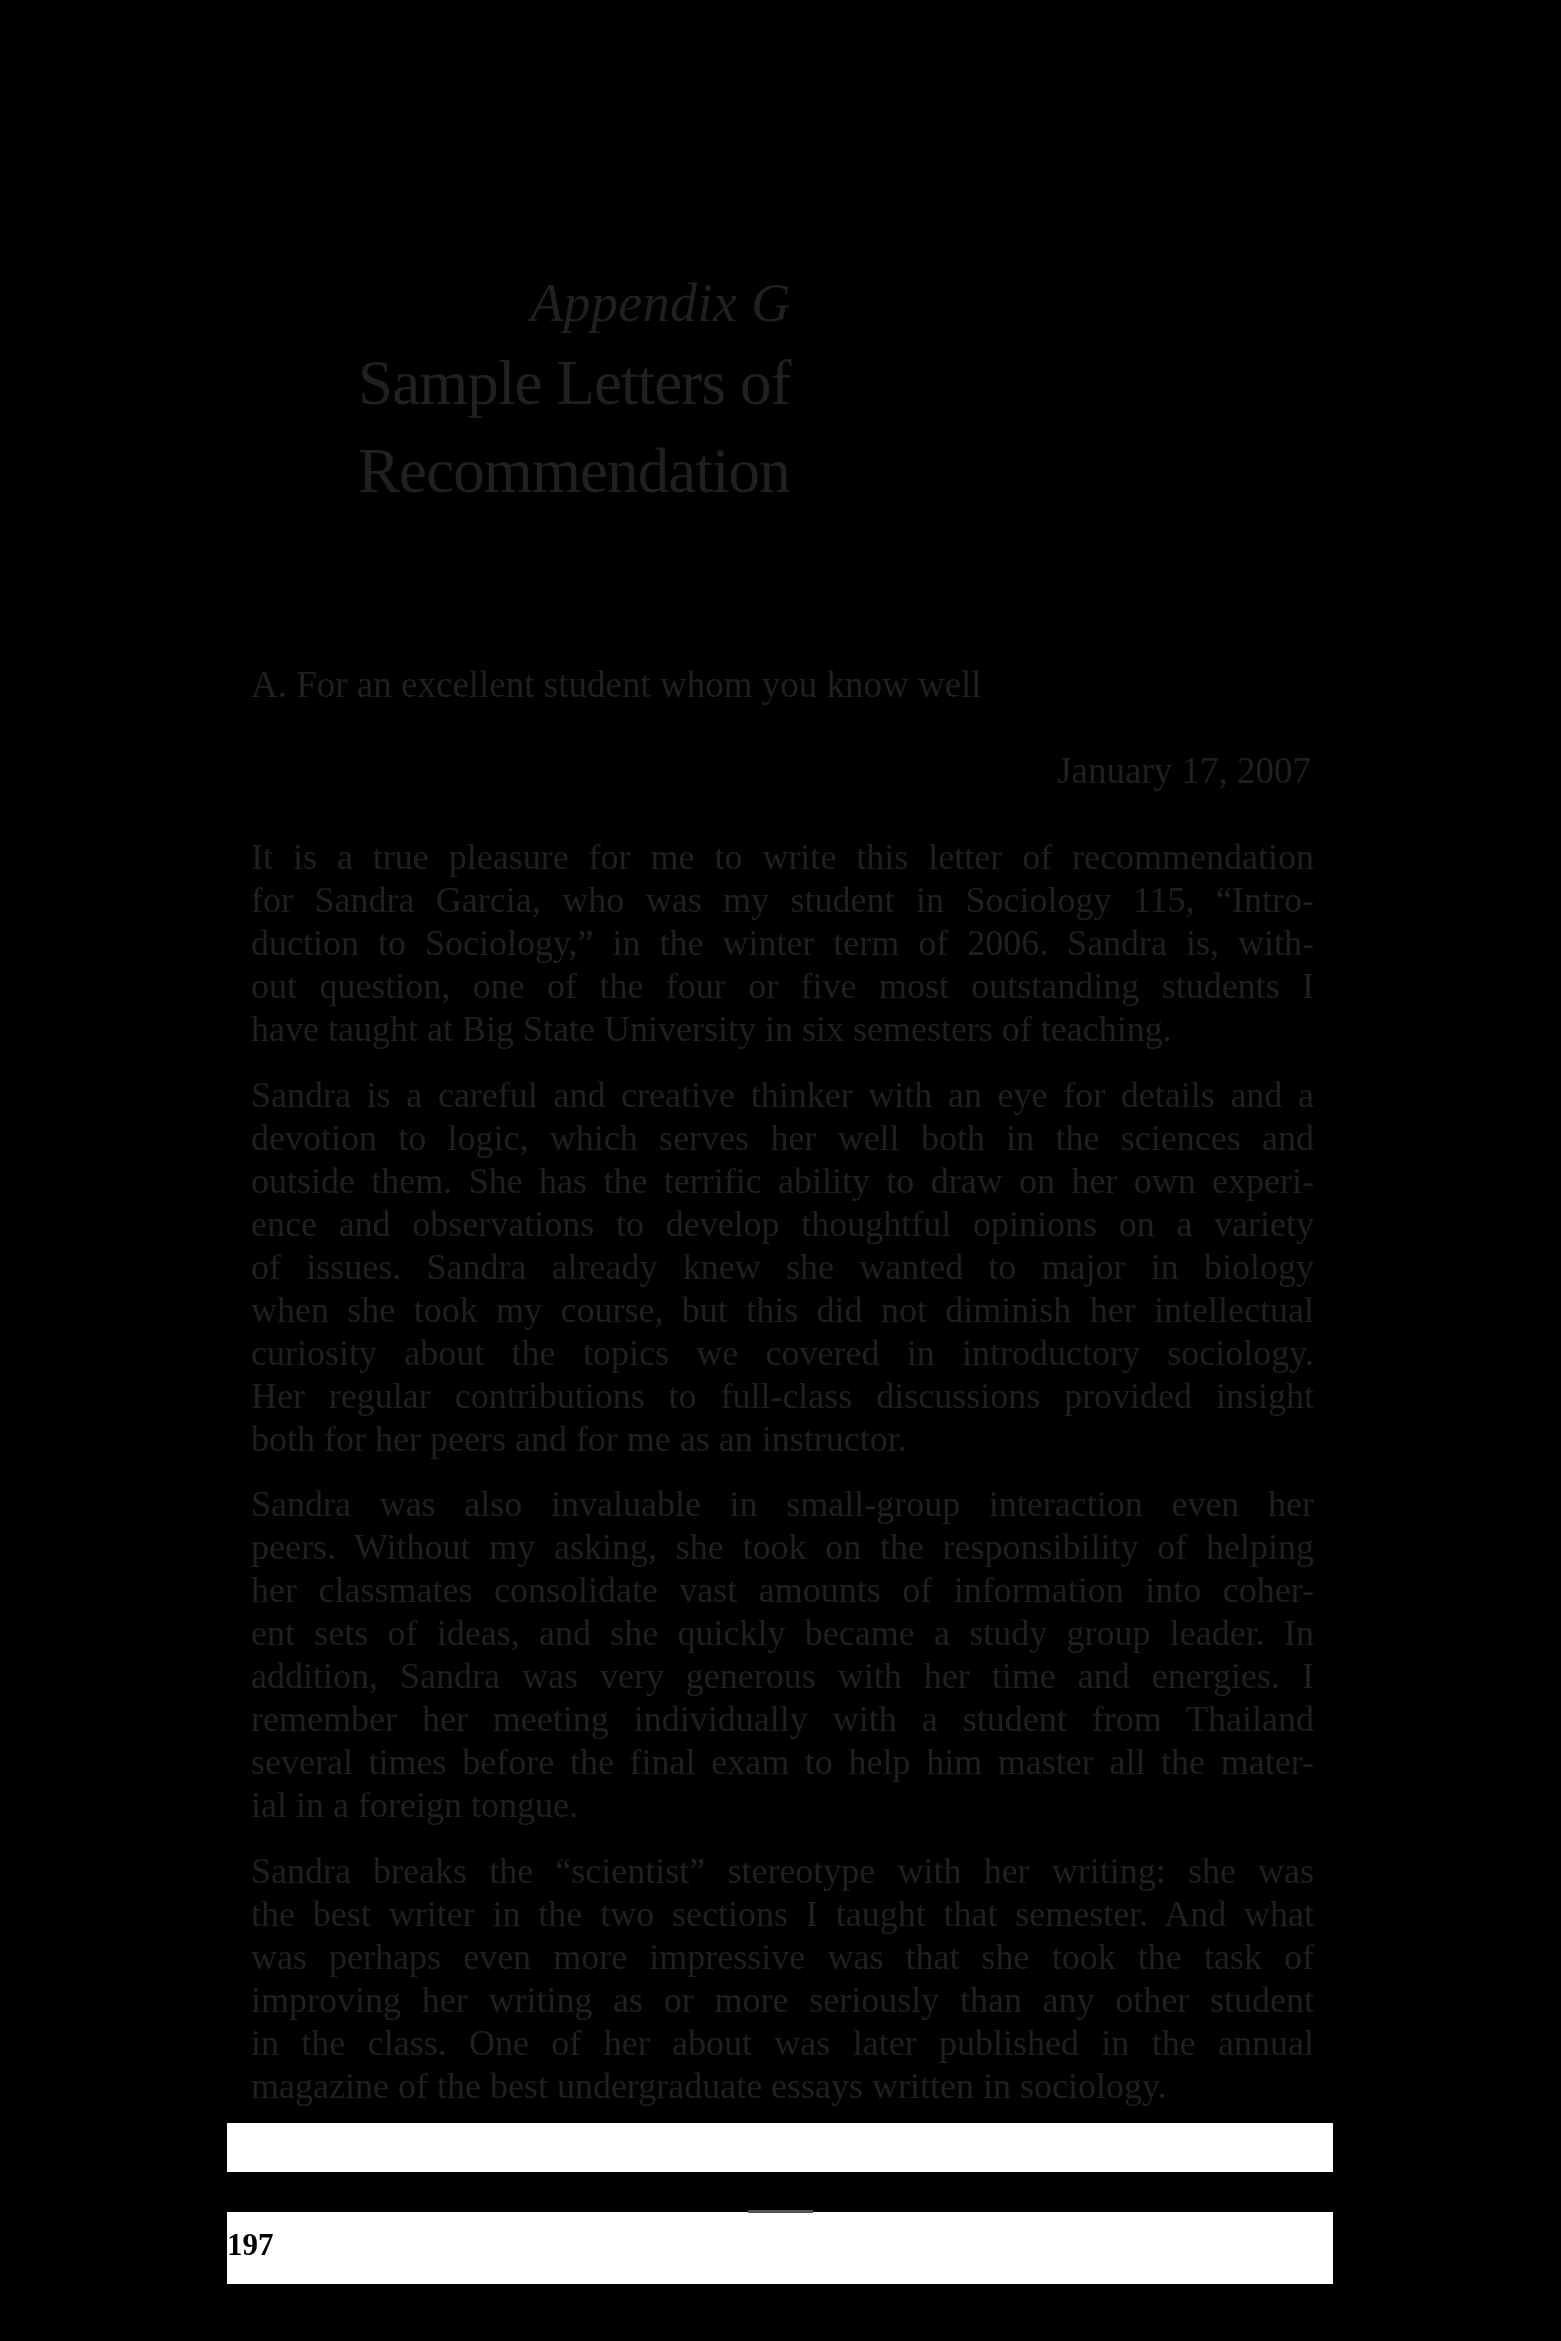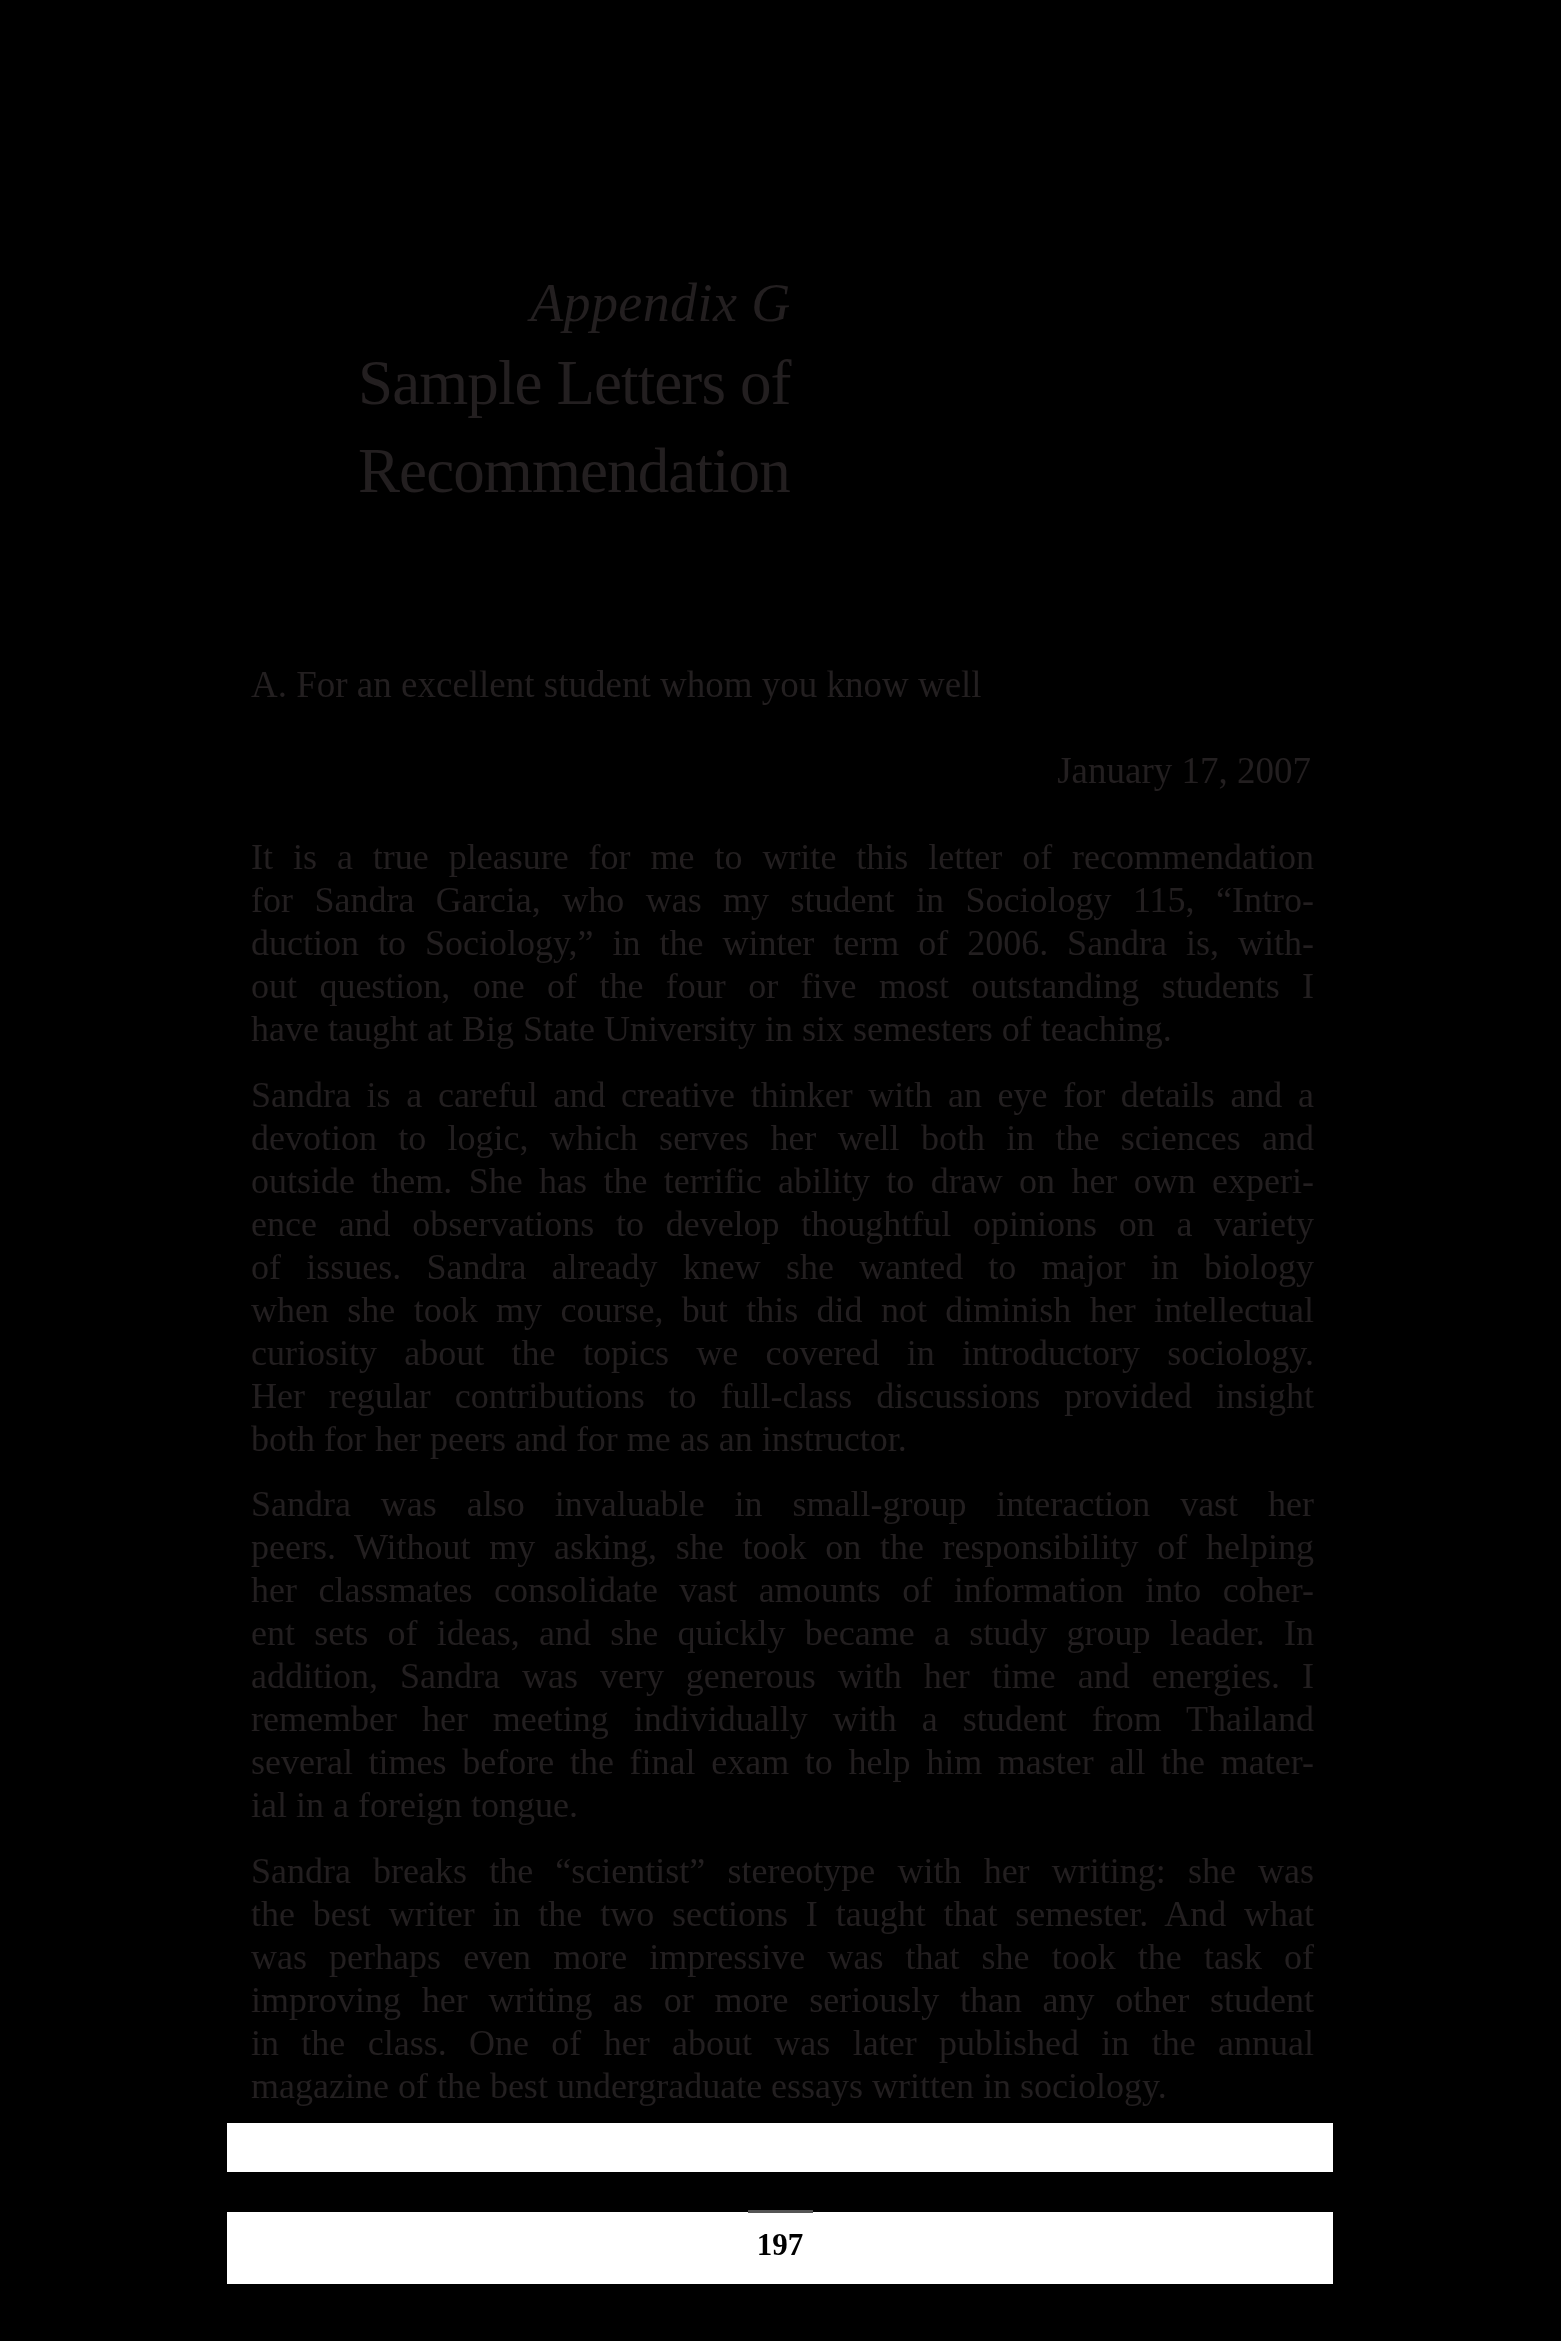--- a/index.html
+++ b/index.html
@@ -95,21 +95,21 @@
     top: 2210px;
     width: 65px;
     height: 2.6px;
     background: #555555;
   }
   .page-number {
     position: absolute;
     left: 227px;
     width: 1106px;
     top: 2227px;
-    text-align: center;
+    text-align: left;
     font-weight: bold;
     font-size: 31px;
     line-height: 35px;
     color: #000000;
   }
 </style>
 </head>
 <body>
 
 <div class="heading-block">
@@ -137,21 +137,21 @@
     <span class="line">devotion to logic, which serves her well both in the sciences and</span>
     <span class="line">outside them. She has the terrific ability to draw on her own experi-</span>
     <span class="line">ence and observations to develop thoughtful opinions on a variety</span>
     <span class="line">of issues. Sandra already knew she wanted to major in biology</span>
     <span class="line">when she took my course, but this did not diminish her intellectual</span>
     <span class="line">curiosity about the topics we covered in introductory sociology.</span>
     <span class="line">Her regular contributions to full-class discussions provided insight</span>
     <span class="line last">both for her peers and for me as an instructor.</span>
   </div>
   <div class="para">
-    <span class="line">Sandra was also invaluable in small-group interaction vast her</span>
+    <span class="line">Sandra was also invaluable in small-group interaction even her</span>
     <span class="line">peers. Without my asking, she took on the responsibility of helping</span>
     <span class="line">her classmates consolidate vast amounts of information into coher-</span>
     <span class="line">ent sets of ideas, and she quickly became a study group leader. In</span>
     <span class="line">addition, Sandra was very generous with her time and energies. I</span>
     <span class="line">remember her meeting individually with a student from Thailand</span>
     <span class="line">several times before the final exam to help him master all the mater-</span>
     <span class="line last">ial in a foreign tongue.</span>
   </div>
   <div class="para">
     <span class="line">Sandra breaks the “scientist” stereotype with her writing: she was</span>

